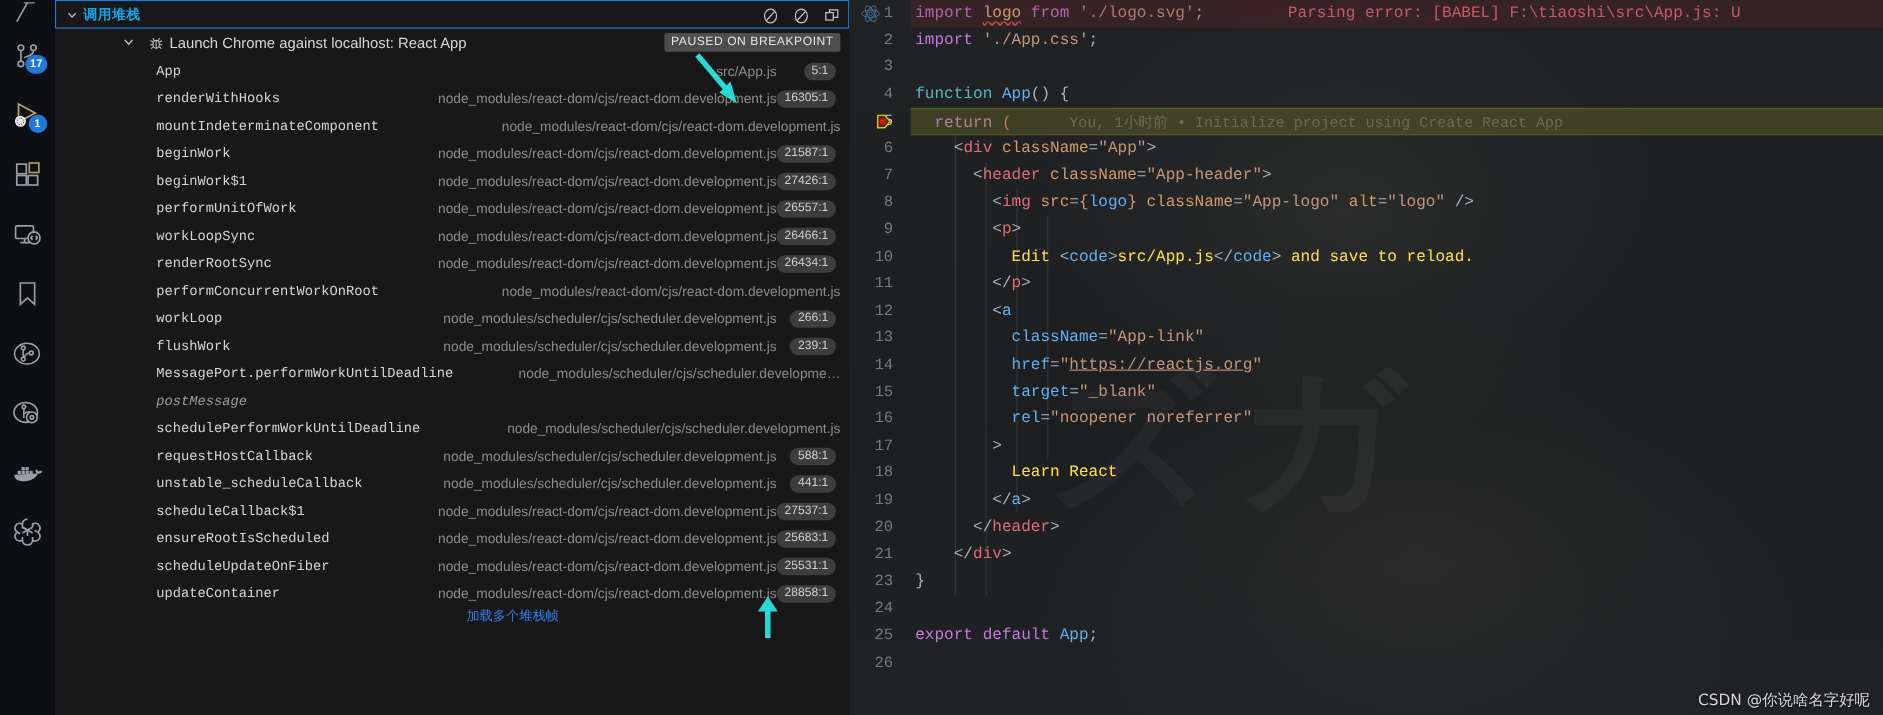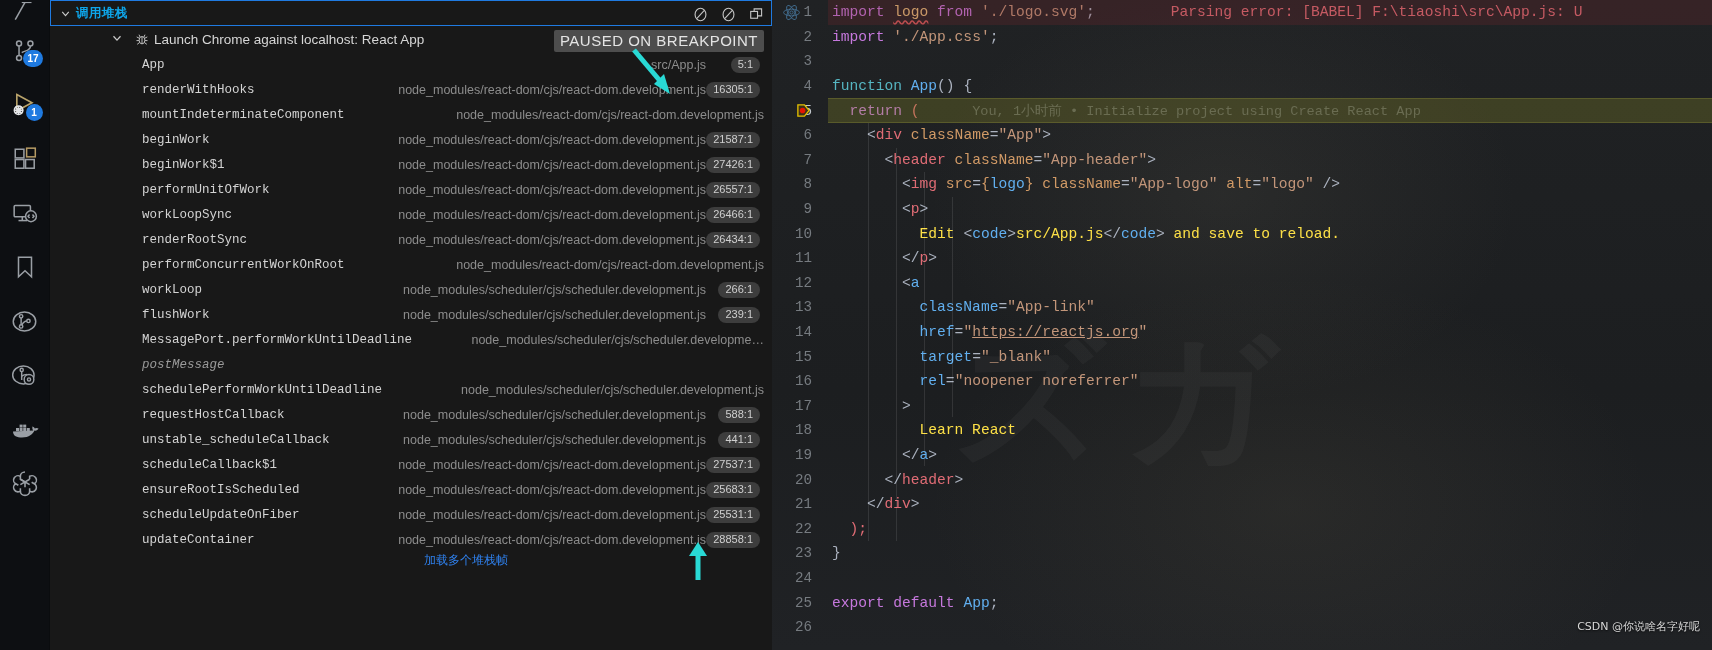--- a/index.html
+++ b/index.html
@@ -70,21 +70,21 @@
     padding-left: 58px; position: relative;
   }
   .session-chev { position: absolute; left: 60px; top: 5px; color:#cccccc; }
   .bug-icon { position: absolute; left: 84px; top: 5px; color:#cccccc; }
   .session-label {
     font-size: 13.5px; color: #d6d6d6; margin-left: 46px;
   }
   .paused-badge {
     position: absolute; right: 8px; top: 4px;
     background: #4d4d4d; color: #e4e4e4;
-    font-size: 15px; letter-spacing: .5px;
+    font-size: 11px; letter-spacing: .5px;
     padding: 2px 6px 3px; border-radius: 2px;
     font-family: "Liberation Sans", sans-serif;
   }
 
   .frame {
     height: 25px; display: flex; align-items: center;
     padding-left: 92px; padding-right: 8px; position: relative;
   }
   .frame-name {
     font-family: "Liberation Mono", monospace;
@@ -187,22 +187,22 @@
 
   
   .anno { position: absolute; pointer-events: none; }
   .anno-text {
     position: absolute;
     color: #2f80ed; font-size: 12px;
     font-family: "DejaVu Sans", sans-serif;
     white-space: nowrap;
   }
   .csdn {
-    position: absolute; right: 12px; bottom: 16px;
-    color: #d8d8d8; font-size: 11px;
+    position: absolute; right: 12px; bottom: 4px;
+    color: #d8d8d8; font-size: 14px;
     font-family: "DejaVu Sans", sans-serif;
     text-shadow: 0 1px 2px rgba(0,0,0,.7);
   }
 </style>
 </head>
 <body>
 
 <div class="app">
 
   <div class="activitybar">
@@ -500,21 +500,20 @@
         <div class="code-line"><span class="ln">12</span><span class="code-txt"><span class="t-punc">        &lt;</span><span class="t-blue">a</span></span></div>
         <div class="code-line"><span class="ln">13</span><span class="code-txt"><span class="t-blue">          className</span><span class="t-punc">=</span><span class="t-str">"App-link"</span></span></div>
         <div class="code-line"><span class="ln">14</span><span class="code-txt"><span class="t-blue">          href</span><span class="t-punc">=</span><span class="t-str">"</span><span class="t-link">https://reactjs.org</span><span class="t-str">"</span></span></div>
         <div class="code-line"><span class="ln">15</span><span class="code-txt"><span class="t-blue">          target</span><span class="t-punc">=</span><span class="t-str">"_blank"</span></span></div>
         <div class="code-line"><span class="ln">16</span><span class="code-txt"><span class="t-blue">          rel</span><span class="t-punc">=</span><span class="t-str">"noopener noreferrer"</span></span></div>
         <div class="code-line"><span class="ln">17</span><span class="code-txt"><span class="t-punc">        &gt;</span></span></div>
         <div class="code-line"><span class="ln">18</span><span class="code-txt"><span class="t-txt">          Learn React</span></span></div>
         <div class="code-line"><span class="ln">19</span><span class="code-txt"><span class="t-punc">        &lt;/</span><span class="t-blue">a</span><span class="t-punc">&gt;</span></span></div>
         <div class="code-line"><span class="ln">20</span><span class="code-txt"><span class="t-punc">      &lt;/</span><span class="t-tag">header</span><span class="t-punc">&gt;</span></span></div>
         <div class="code-line"><span class="ln">21</span><span class="code-txt"><span class="t-punc">    &lt;/</span><span class="t-tag">div</span><span class="t-punc">&gt;</span></span></div>
-        <div class="code-line"><span class="ln">22</span><span class="code-txt"><span class="t-tag">  );</span></span></div>
         <div class="code-line"><span class="ln">23</span><span class="code-txt"><span class="t-punc">}</span></span></div>
         <div class="code-line"><span class="ln">24</span><span class="code-txt"></span></div>
         <div class="code-line"><span class="ln">25</span><span class="code-txt"><span class="t-kw">export </span><span class="t-kw">default </span><span class="t-fn">App</span><span class="t-punc">;</span></span></div>
         <div class="code-line"><span class="ln">26</span><span class="code-txt"></span></div>
         <div class="ind-guide" style="left: 96px; top: 123px; height: 418px;"></div>
         <div class="ind-guide" style="left: 124px; top: 148px; height: 393px;"></div>
         <div class="ind-guide" style="left: 152px; top: 172px; height: 294px;"></div>
         <div class="ind-guide" style="left: 180px; top: 197px; height: 220px;"></div>
       </div>
 

